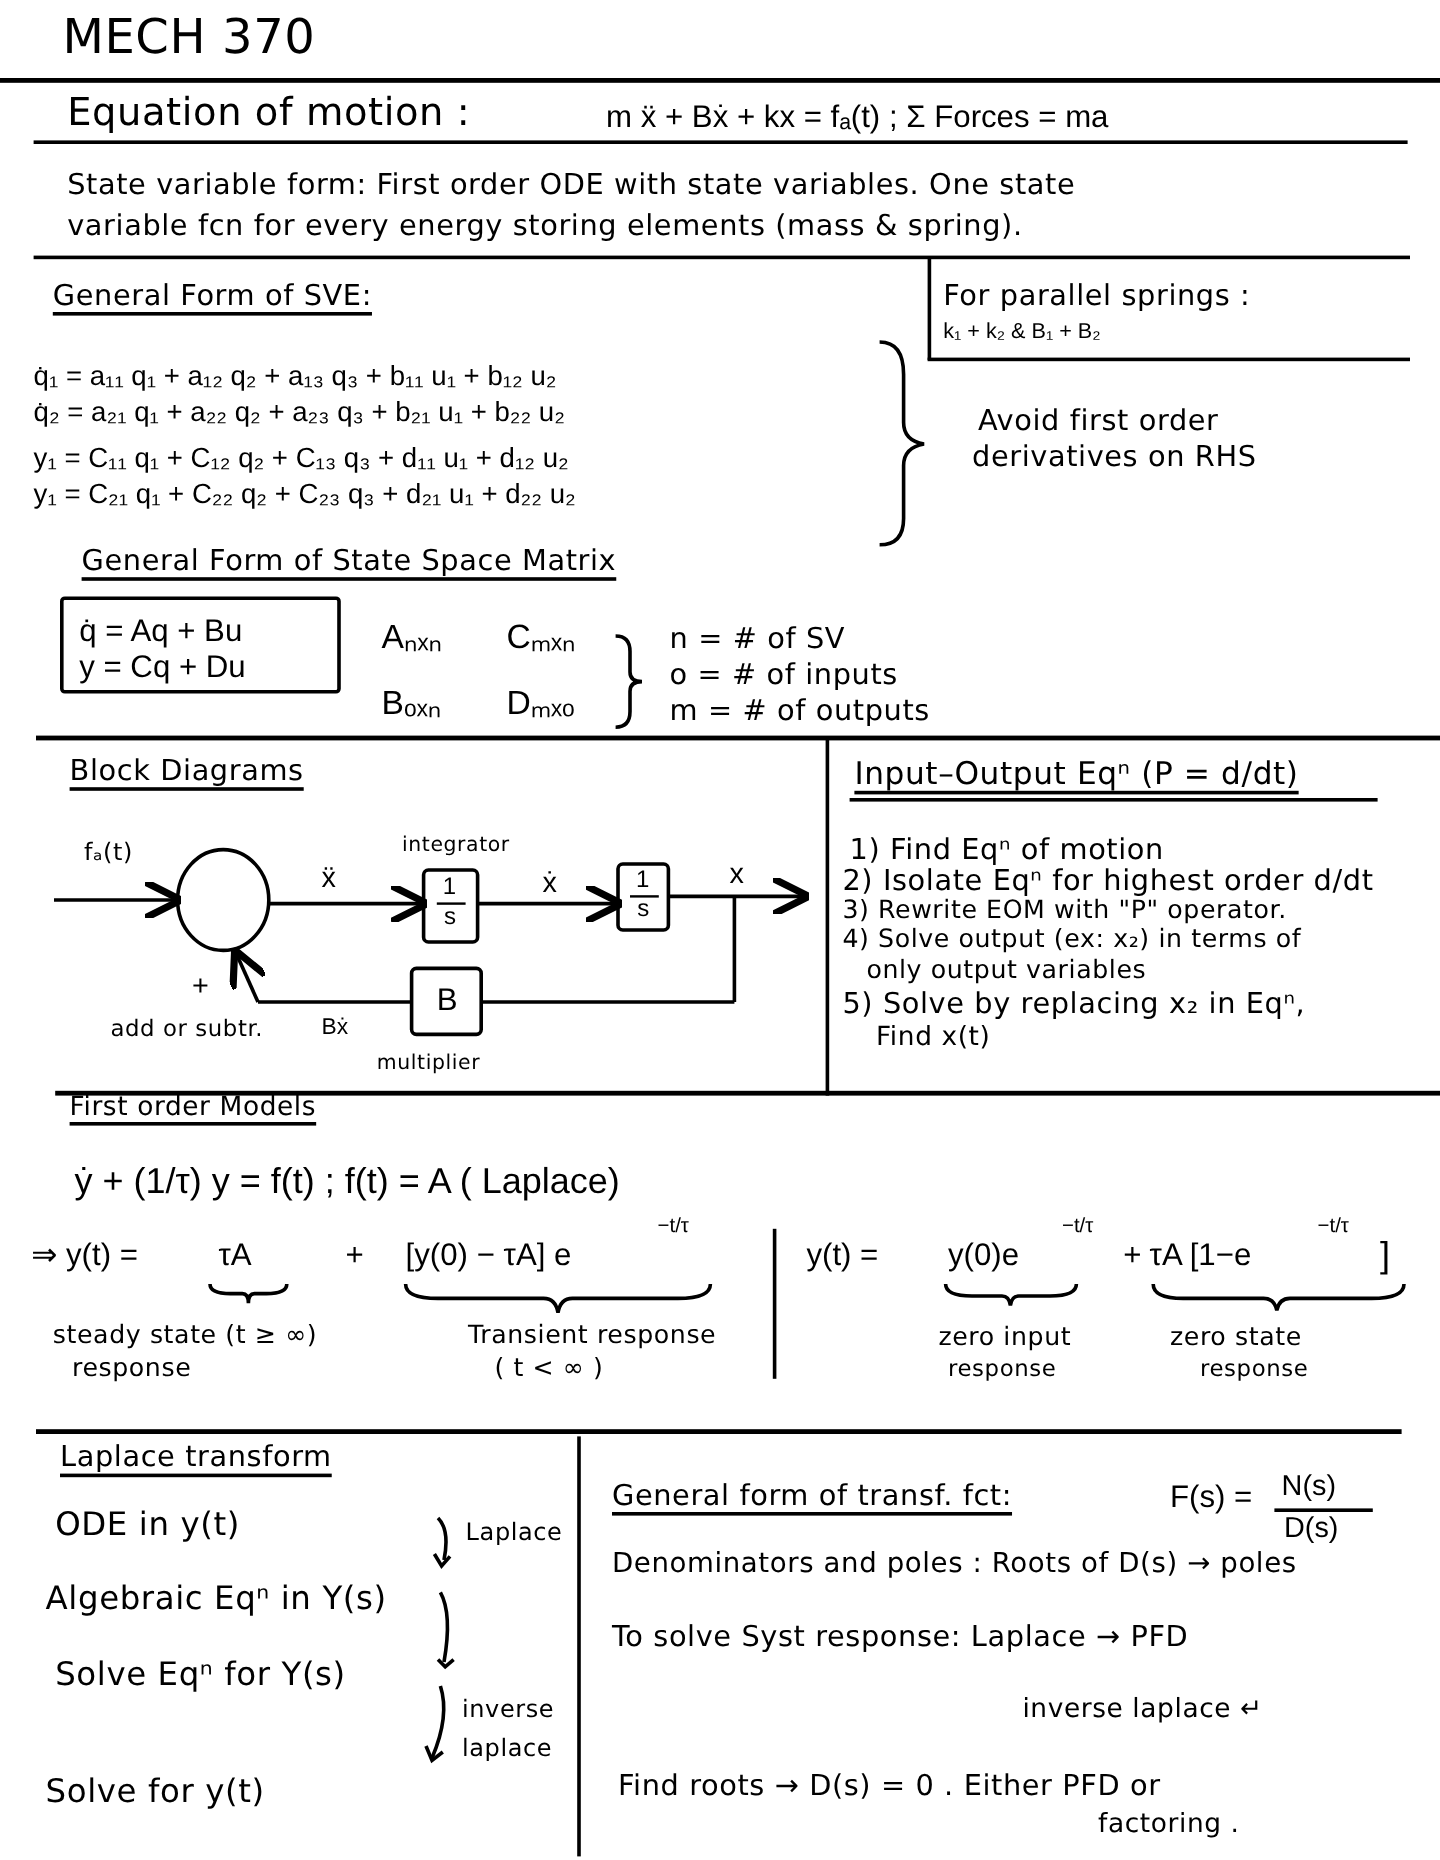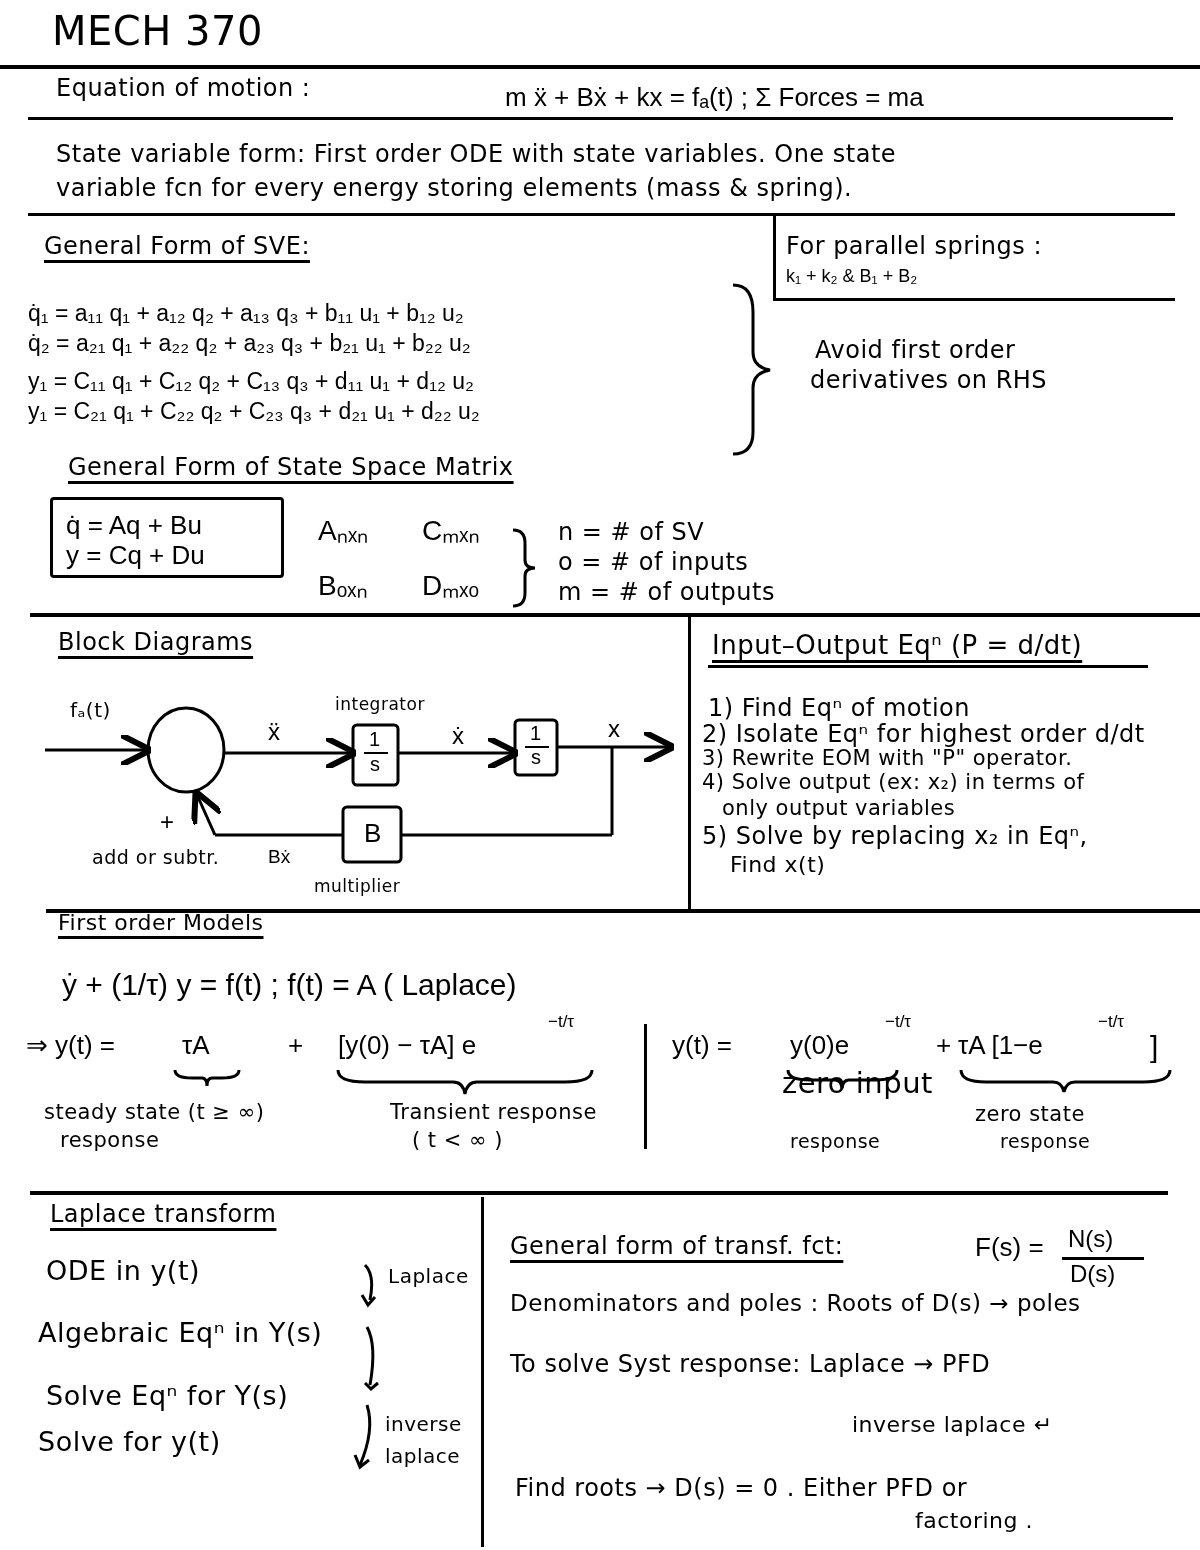--- a/index.html
+++ b/index.html
@@ -3,21 +3,21 @@
 <meta charset="utf-8">
 <style>
   html, body { margin:0; padding:0; background:#ffffff; }
   body { width:1200px; height:1550px; position:relative; overflow:hidden;
          font-family:"DejaVu Sans", sans-serif; color:#000; }
   .abs { position:absolute; white-space:nowrap; }
   .hline { position:absolute; background:#000; }
   .vline { position:absolute; background:#000; width:3px; }
   .hand { font-family:"DejaVu Sans", sans-serif; letter-spacing:0.5px; }
   .title { font-size:40px; }
-  .h1 { font-size:24px; }
+  .h1 { font-size:32px; }
   .h2 { font-size:24px; text-decoration:underline; text-decoration-thickness:3px; text-underline-offset:6px; }
   .body { font-size:24px; }
   .small { font-size:20px; }
   .eq { font-family:Liberation Sans, sans-serif; font-size:23px; }
   .box { position:absolute; border:3px solid #000; border-radius:4px; }
   svg { position:absolute; }
 </style>
 </head>
 <body>
 
@@ -145,33 +145,33 @@
 <div class="abs eq" style="left:936px; top:1030px; font-size:26px;">+</div>
 <div class="abs eq" style="left:958px; top:1030px; font-size:26px;">τA [1−e</div>
 <div class="abs eq" style="left:1098px; top:1012px; font-size:17px;">−t/τ</div>
 <div class="abs eq" style="left:1150px; top:1030px; font-size:30px;">]</div>
 <svg style="left:785px; top:1068px;" width="115" height="22" viewBox="0 0 115 22">
     <path d="M3 2 Q3 12 25 12 L50 12 Q56 12 57 20 Q58 12 64 12 L90 12 Q112 12 112 2" fill="none" stroke="#000" stroke-width="3"></path>
   </svg>
 <svg style="left:958px; top:1068px;" width="215" height="26" viewBox="0 0 215 26">
     <path d="M3 2 Q3 14 28 14 L95 14 Q104 14 106 24 Q108 14 117 14 L185 14 Q212 14 212 2" fill="none" stroke="#000" stroke-width="3"></path>
   </svg>
-<div class="abs hand small" style="left:782px; top:1066px; font-size:29px;">zero input</div>
+<div class="abs hand small" style="left:782px; top:1102px; font-size:21px;">zero input</div>
 <div class="abs hand small" style="left:790px; top:1130px; font-size:19px;">response</div>
 <div class="abs hand small" style="left:975px; top:1102px; font-size:21px;">zero state</div>
 <div class="abs hand small" style="left:1000px; top:1130px; font-size:19px;">response</div>
 
 <div class="hline" style="left:30px; top:1191px; width:1138px; height:4px;"></div>
 <div class="vline" style="left:481px; top:1197px; height:350px;"></div>
 
 <div class="abs hand h2" style="left:50px; top:1200px;">Laplace transform</div>
 <div class="abs hand body" style="left:46px; top:1255px; font-size:27px;">ODE in y(t)</div>
 <div class="abs hand body" style="left:38px; top:1317px; font-size:27px;">Algebraic Eqⁿ in Y(s)</div>
 <div class="abs hand body" style="left:46px; top:1380px; font-size:27px;">Solve Eqⁿ for Y(s)</div>
-<div class="abs hand body" style="left:38px; top:1426px; font-size:27px;">Solve for y(t)</div>
+<div class="abs hand body" style="left:38px; top:1478px; font-size:27px;">Solve for y(t)</div>
 <svg style="left:345px; top:1255px;" width="40" height="230" viewBox="0 0 40 230">
   <path d="M20 10 Q30 20 25 45" fill="none" stroke="#000" stroke-width="3"></path>
   <path d="M17 40 L23 50 L30 42" fill="none" stroke="#000" stroke-width="3"></path>
   <path d="M22 72 Q32 90 25 130" fill="none" stroke="#000" stroke-width="3"></path>
   <path d="M20 128 L26 134 L33 128" fill="none" stroke="#000" stroke-width="3"></path>
   <path d="M22 150 Q30 175 15 210" fill="none" stroke="#000" stroke-width="3"></path>
   <path d="M10 200 L15 212 L24 205" fill="none" stroke="#000" stroke-width="3"></path>
 </svg>
 <div class="abs hand small" style="left:388px; top:1264px; font-size:20px;">Laplace</div>
 <div class="abs hand small" style="left:385px; top:1412px; font-size:20px;text-align:right;">inverse</div>

